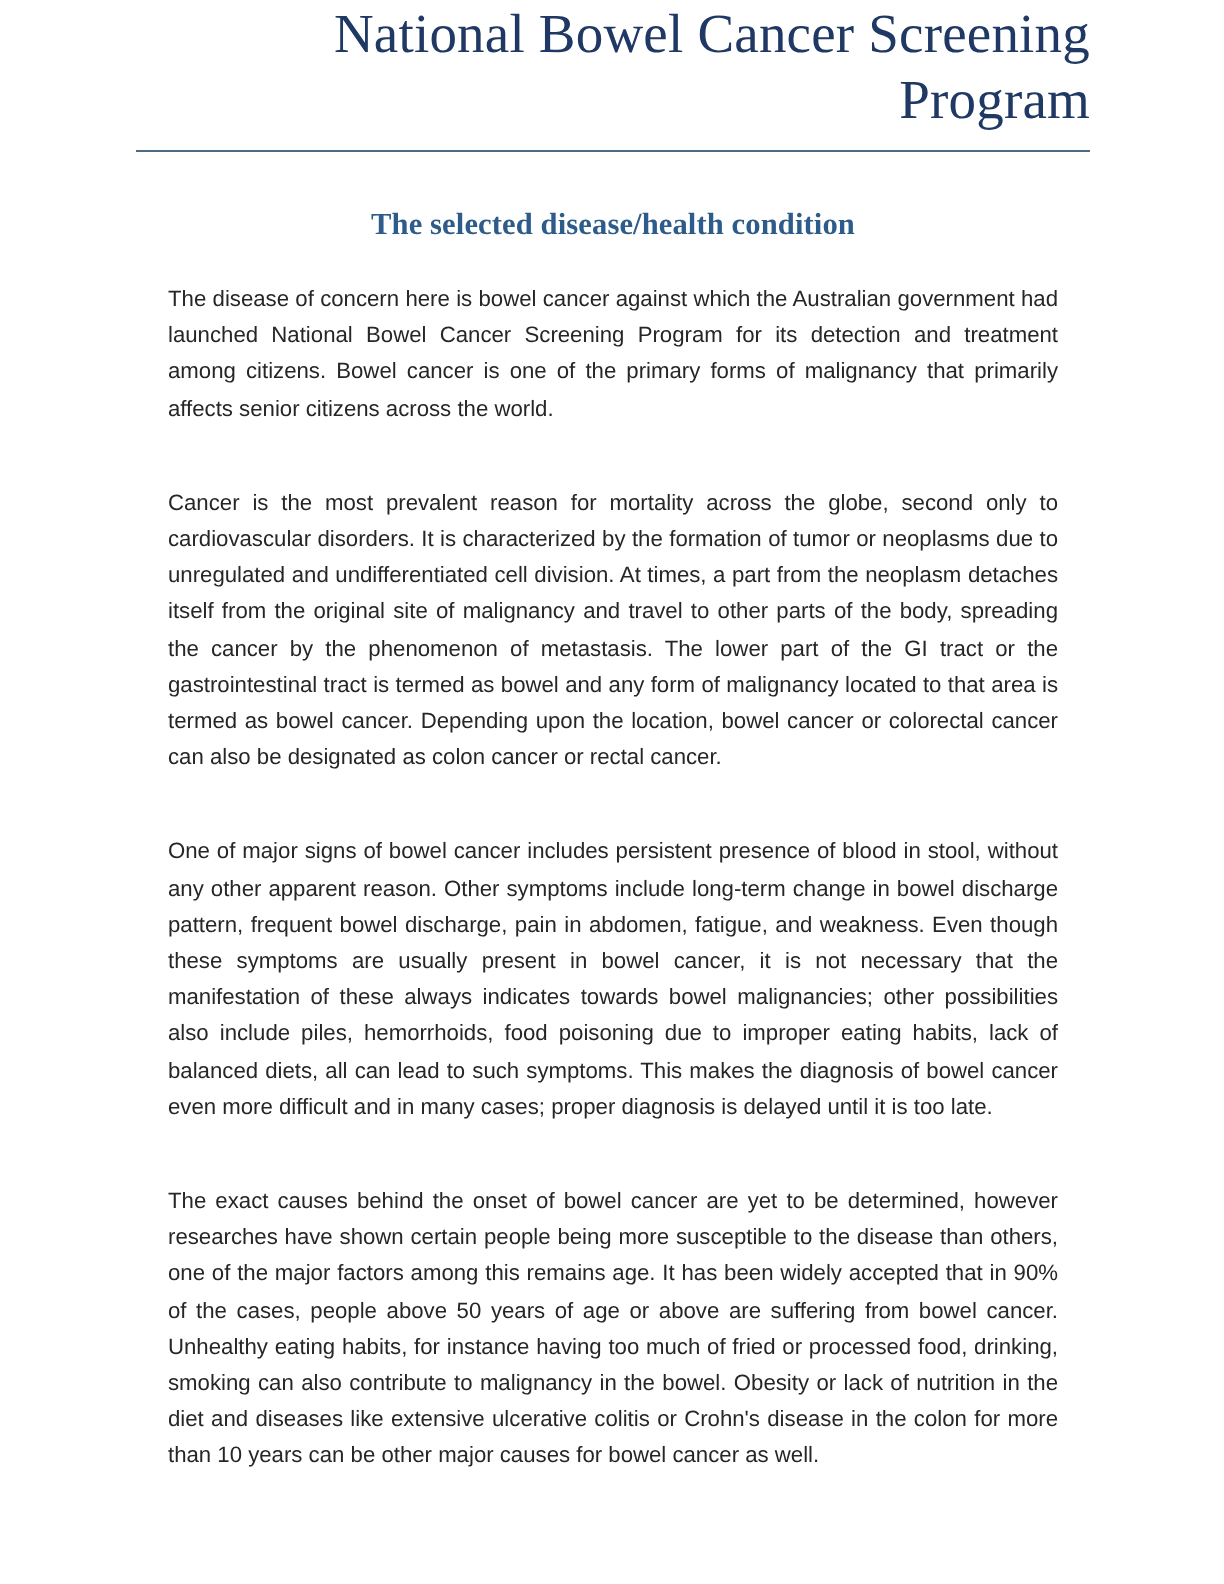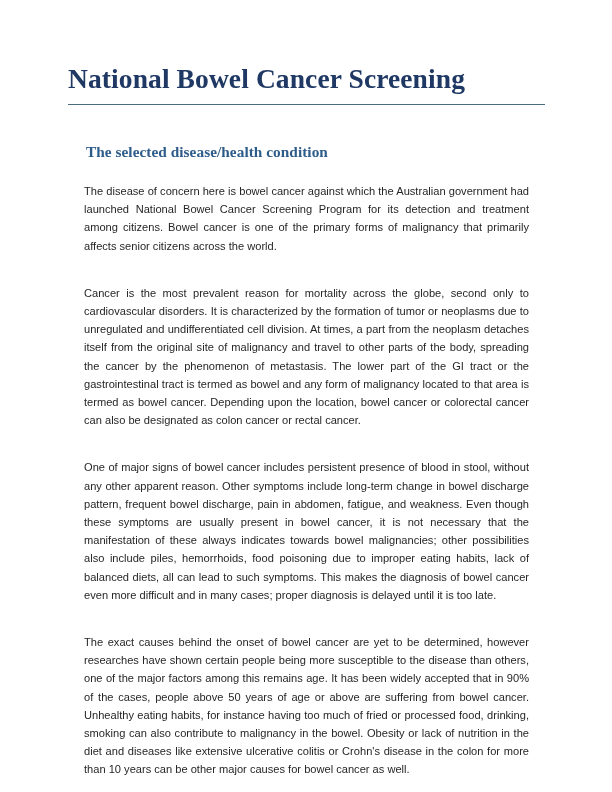--- a/index.html
+++ b/index.html
@@ -21,46 +21,45 @@
     padding: 0;
   }
   .content {
     position: absolute;
     left: 68px;
     top: 0;
     width: 477px;
   }
   .doc-title {
     margin: 0;
-    padding-top: 62px;
     font-family: "Liberation Serif", serif;
     font-size: 27.5px;
     line-height: 33px;
-    font-weight: 700;
+    font-weight: 400;
     color: #1f3864;
-    text-align: left;
+    text-align: right;
     letter-spacing: 0.1px;
   }
   .title-rule {
     margin: 0;
     margin-top: 9px;
     height: 0;
     border: none;
     border-top: 1.6px solid #4a6b82;
     width: 477px;
   }
   .section-heading {
-    margin: 18px;
+    margin: 8px;
     padding-top: 19px;
     font-family: "Liberation Serif", serif;
     font-size: 15.3px;
     line-height: 19px;
     font-weight: 700;
     color: #2e5c8a;
-    text-align: left;
+    text-align: center;
     letter-spacing: 0.05px;
   }
   .body-para {
     margin: 16px;
     padding-top: 6px;
     font-family: "Liberation Sans", sans-serif;
     font-size: 11.1px;
     line-height: 18.2px;
     color: #262626;
     text-align: justify;
@@ -77,20 +76,21 @@
 </style>
 </head>
 <body>
 
 <div class="page">
   <div class="content">
 
     <h1 class="doc-title">
       <span>National Bowel Cancer Screening</span>
       <br>
+      <span>Program</span>
     </h1>
 
     <hr class="title-rule">
 
     <h2 class="section-heading">The selected disease/health condition</h2>
 
     <p class="body-para">The disease of concern here is bowel cancer against which the Australian government had launched National Bowel Cancer Screening Program for its detection and treatment among citizens. Bowel cancer is one of the primary forms of malignancy that primarily affects senior citizens across the world.</p>
     <p class="body-para">Cancer is the most prevalent reason for mortality across the globe, second only to cardiovascular disorders. It is characterized by the formation of tumor or neoplasms due to unregulated and undifferentiated cell division. At times, a part from the neoplasm detaches itself from the original site of malignancy and travel to other parts of the body, spreading the cancer by the phenomenon of metastasis. The lower part of the GI tract or the gastrointestinal tract is termed as bowel and any form of malignancy located to that area is termed as bowel cancer. Depending upon the location, bowel cancer or colorectal cancer can also be designated as colon cancer or rectal cancer.</p>
     <p class="body-para">One of major signs of bowel cancer includes persistent presence of blood in stool, without any other apparent reason. Other symptoms include long-term change in bowel discharge pattern, frequent bowel discharge, pain in abdomen, fatigue, and weakness. Even though these symptoms are usually present in bowel cancer, it is not necessary that the manifestation of these always indicates towards bowel malignancies; other possibilities also include piles, hemorrhoids, food poisoning due to improper eating habits, lack of balanced diets, all can lead to such symptoms. This makes the diagnosis of bowel cancer even more difficult and in many cases; proper diagnosis is delayed until it is too late.</p>
     <p class="body-para">The exact causes behind the onset of bowel cancer are yet to be determined, however researches have shown certain people being more susceptible to the disease than others, one of the major factors among this remains age. It has been widely accepted that in 90% of the cases, people above 50 years of age or above are suffering from bowel cancer. Unhealthy eating habits, for instance having too much of fried or processed food, drinking, smoking can also contribute to malignancy in the bowel. Obesity or lack of nutrition in the diet and diseases like extensive ulcerative colitis or Crohn's disease in the colon for more than 10 years can be other major causes for bowel cancer as well.</p>

